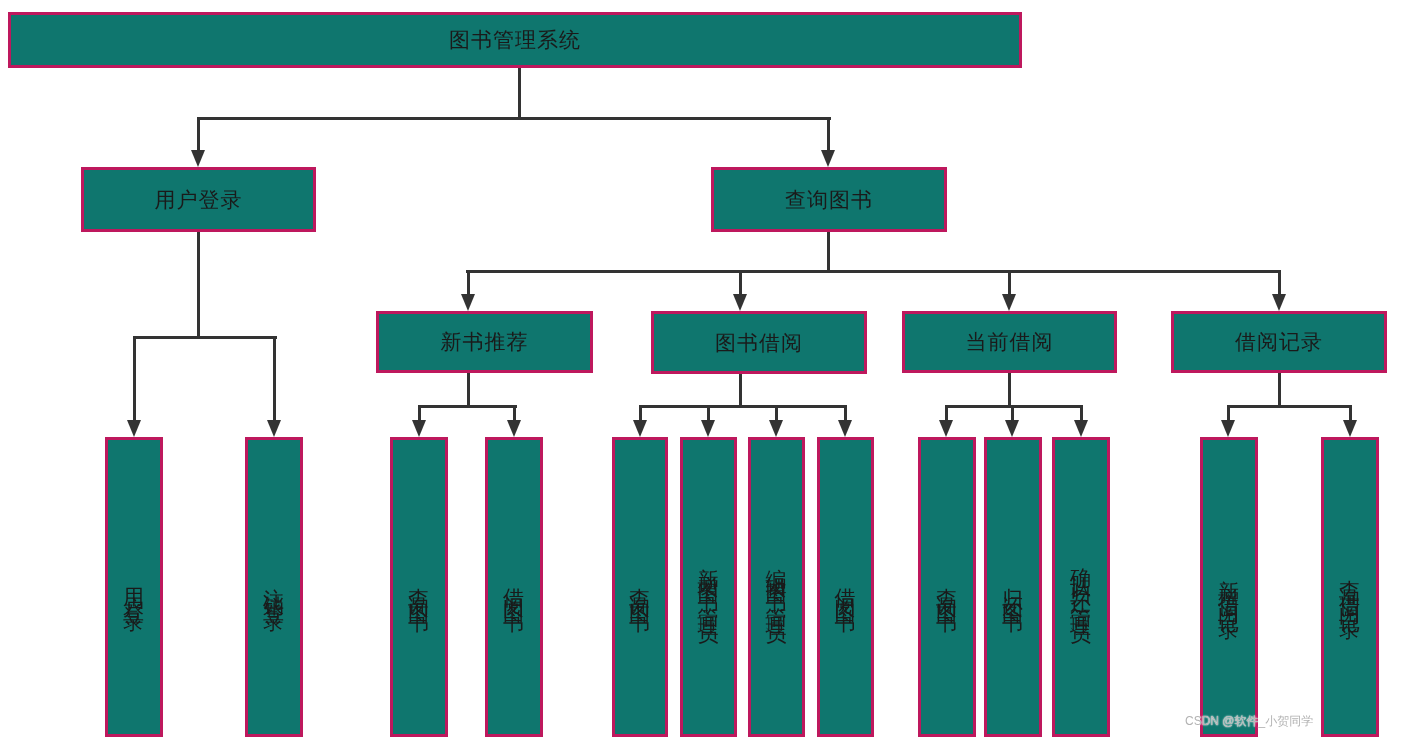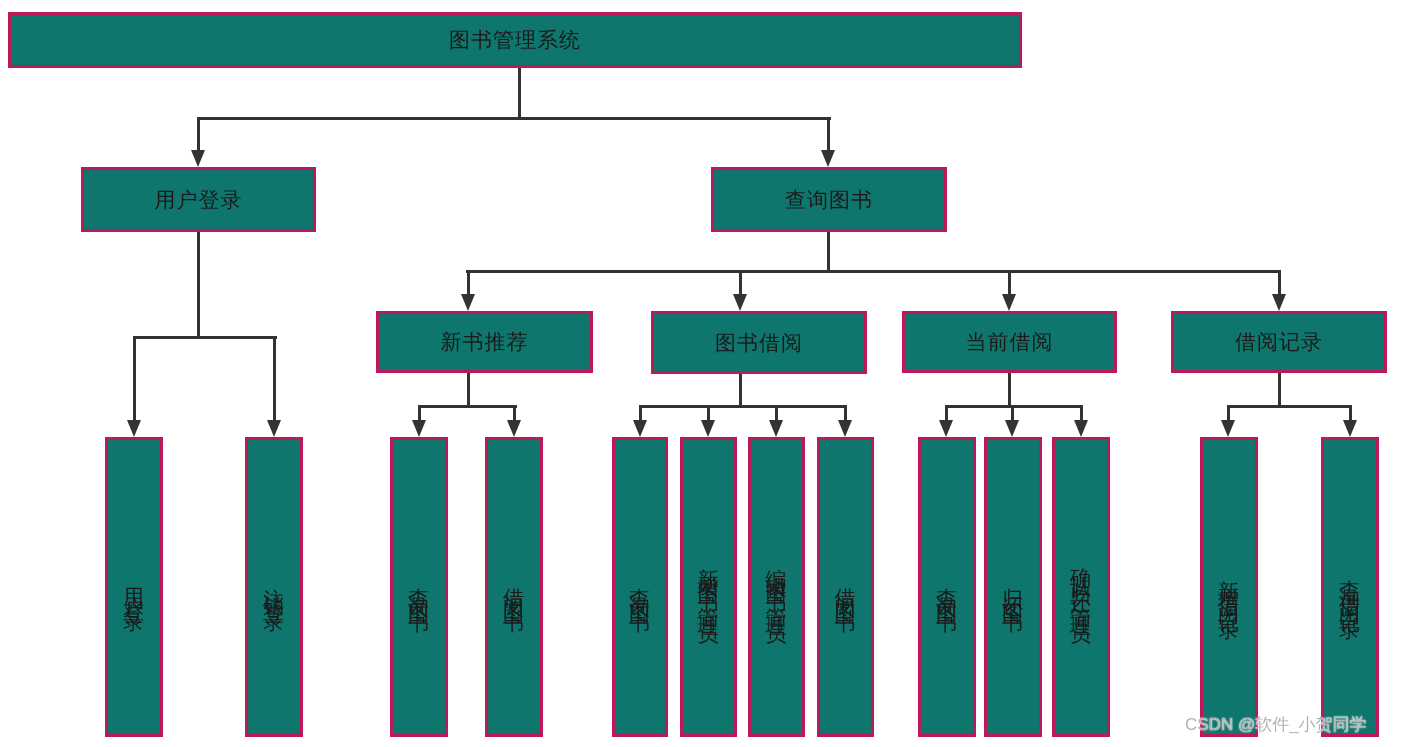--- a/index.html
+++ b/index.html
@@ -34,21 +34,21 @@
   .hline { position: absolute; height: 3px; background: #333333; z-index: 1; }
   .ahead {
     position: absolute; width: 0; height: 0; z-index: 1;
     border-left: 7px solid transparent;
     border-right: 7px solid transparent;
     border-top: 17px solid #333333;
   }
   .watermark {
     position: absolute;
     left: 1185px; top: 713px;
-    font-size: 17px;
+    font-size: 12px;
     color: #b2b2b2;
     text-shadow: 0 0 2px #ffffff, 0 0 1px #ffffff;
     z-index: 5;
     white-space: nowrap;
   }
 </style>
 </head>
 <body>
 
 <div id="stage">

